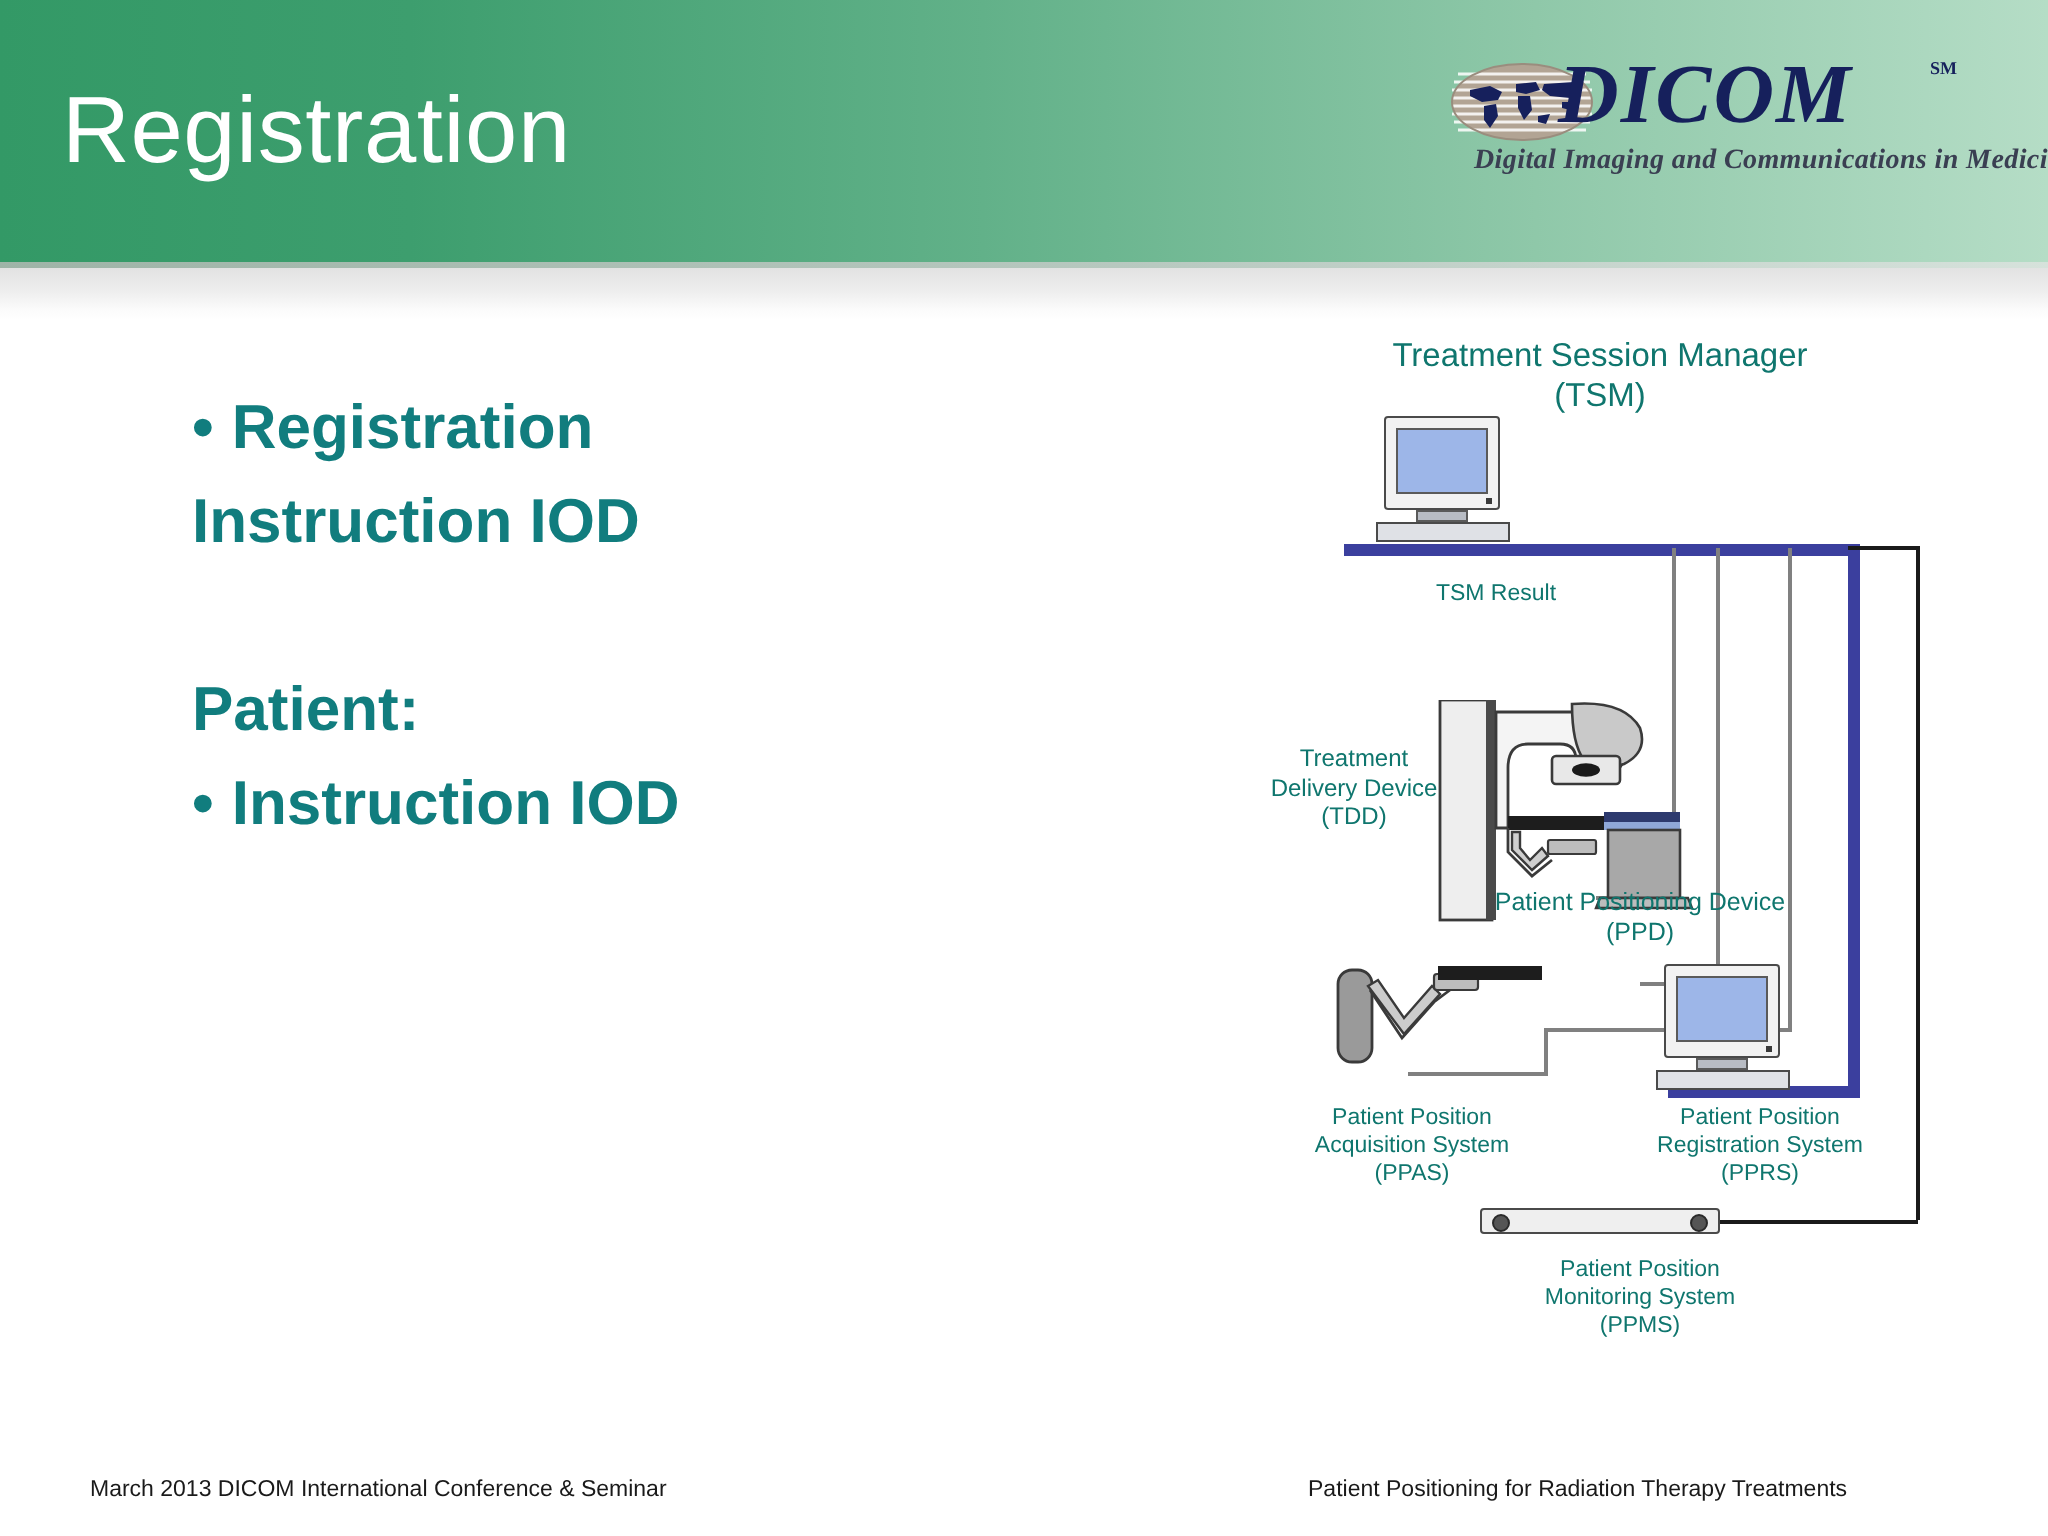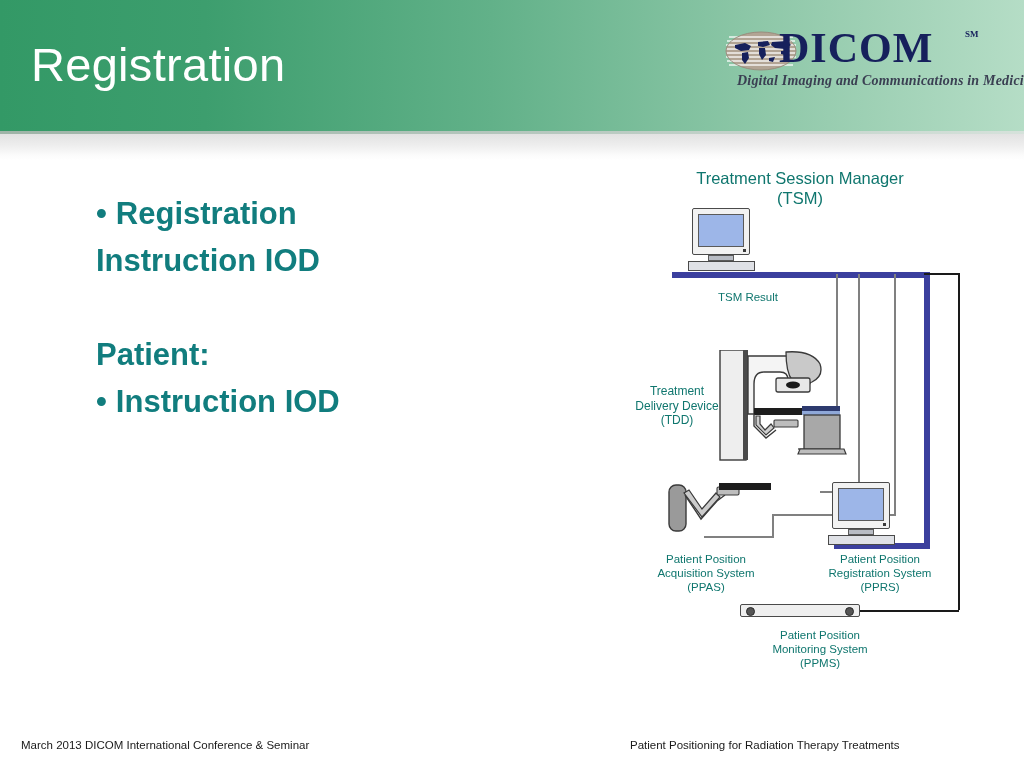--- a/index.html
+++ b/index.html
@@ -72,20 +72,21 @@
     position: absolute;
     left: 54px;
     top: -3px;
     font-family: "Liberation Serif", serif;
     font-size: 42px;
     line-height: 46px;
     font-weight: 700;
     color: #16205c;
     letter-spacing: 1px;
     white-space: nowrap;
+    font-style: italic;
   }
   #dicom-sm {
     position: absolute;
     left: 240px;
     top: 1px;
     font-family: "Liberation Serif", serif;
     font-size: 9px;
     color: #16205c;
     font-weight: 700;
   }
@@ -134,21 +135,21 @@
     line-height: 1.22;
     white-space: pre-line;
   }
   #label-tsm {
     left: 30px; top: 4px;
     width: 300px;
     font-size: 16.5px;
     font-weight: 400;
   }
   #label-tsm-console { left: 53px; top: 126px; width: 150px; font-size: 11.5px; }
-  #label-tdd  { left: -8px; top: 220px; width: 130px; font-size: 12px; }
+  #label-tdd  { left: -8px; top: 208px; width: 130px; font-size: 12px; }
   #label-ppd  { left: 70px; top: 280px; width: 260px; font-size: 12.5px; }
   #label-ppas { left: 6px;  top: 388px; width: 160px; font-size: 11.5px; }
   #label-pprs { left: 180px; top: 388px; width: 160px; font-size: 11.5px; }
   #label-ppms { left: 100px; top: 464px; width: 200px; font-size: 11.5px; }
 
   
   .wire-v { position: absolute; width: 1.6px; background: #808080; }
   .wire-h { position: absolute; height: 1.6px; background: #808080; }
   .wire-v-dark { position: absolute; width: 1.6px; background: #1a1a1a; }
   .wire-h-dark { position: absolute; height: 1.6px; background: #1a1a1a; }
@@ -207,20 +208,21 @@
     border: 1px solid #2a2a2a;
   }
 
   
   .footer-text {
     position: absolute;
     top: 739px;
     font-size: 11.5px;
     color: #1a1a1a;
     white-space: nowrap;
+    margin-left: 24px;
   }
   #footer-left { left: 21px; }
   #footer-right { left: 630px; }
 </style>
 </head>
 <body>
 
 <div id="slide-header"></div>
 <div id="header-underline"></div>
 <div id="header-shadow"></div>
@@ -323,20 +325,22 @@
     <rect x="88" y="65" width="36" height="34" fill="#a8a8a8" stroke="#3a3a3a" stroke-width="1.3"></rect>
     <path d="M84 99 L128 99 L130 104 L82 104 Z" fill="#bdbdbd" stroke="#3a3a3a" stroke-width="1.2"></path>
 
     <path d="M38 64 L38 76 L50 88 L60 80" fill="none" stroke="#3a3a3a" stroke-width="1.4"></path>
     <path d="M40 66 L40 75 L50 85 L58 78 L55 74 L49 80 L44 74 L44 66 Z" fill="#cfcfcf" stroke="#3a3a3a" stroke-width="1.2"></path>
     <rect x="58" y="70" width="24" height="7" rx="1" fill="#bdbdbd" stroke="#3a3a3a" stroke-width="1.1"></rect>
   </svg>
   <div class="dgm-label" id="label-tdd">Treatment
 Delivery Device
 (TDD)</div>
+  <div class="dgm-label" id="label-ppd">Patient Positioning Device
+(PPD)</div>
 
   <svg style="position:absolute; left:45px; top:315px; width:110px; height:62px;" viewBox="0 0 110 62">
     <rect x="4" y="6" width="17" height="46" rx="7" fill="#9a9a9a" stroke="#3a3a3a" stroke-width="1.4"></rect>
     <path d="M20 16 L36 40 L52 22 L60 16" fill="none" stroke="#3a3a3a" stroke-width="1.4"></path>
     <path d="M19 14 L37 38 L55 18 L51 14 L37 30 L24 11 Z" fill="#cccccc" stroke="#3a3a3a" stroke-width="1.2"></path>
     <rect x="52" y="8" width="22" height="8" rx="1.5" fill="#bdbdbd" stroke="#3a3a3a" stroke-width="1.1"></rect>
     <rect x="54" y="4" width="52" height="7" fill="#1d1d1d"></rect>
   </svg>
   <div class="dgm-label" id="label-ppas">Patient Position
 Acquisition System

